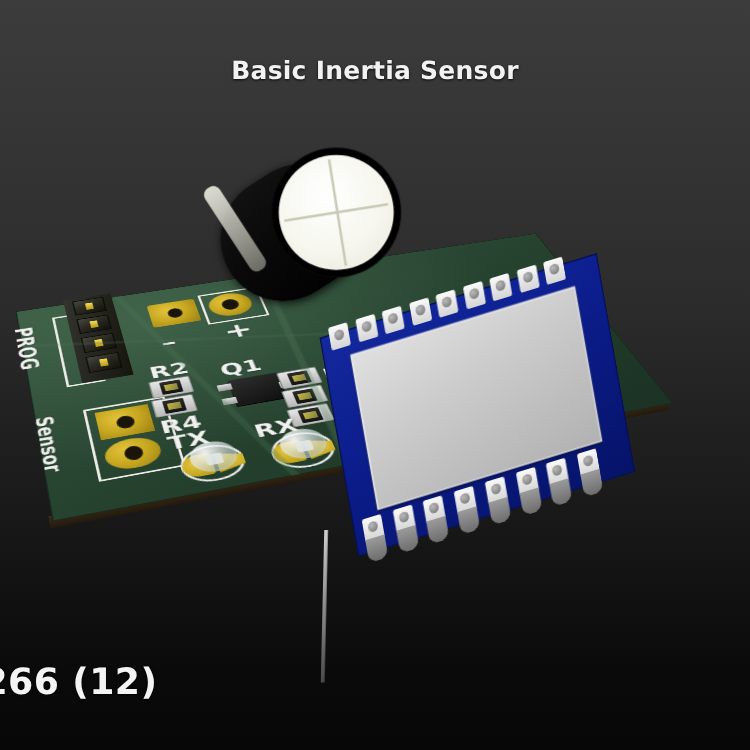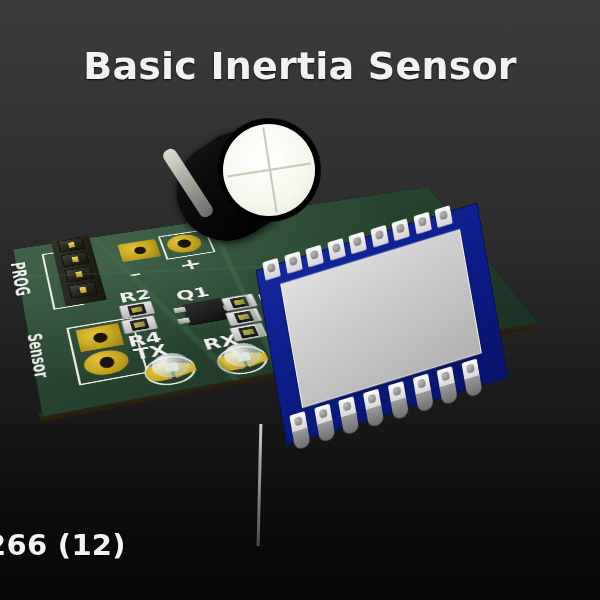--- a/index.html
+++ b/index.html
@@ -8,21 +8,21 @@
     font-family:"Liberation Sans", sans-serif;
     background:#000;
   }
   #stage{
     position:relative;width:600px;height:600px;overflow:hidden;
     background:linear-gradient(180deg,#3c3c3c 0%,#353535 18%,#2c2c2c 40%,#1d1d1d 62%,#121212 78%,#0a0a0a 90%,#070707 100%);
   }
   
   #title{
     position:absolute;left:0;top:44px;width:600px;text-align:center;
-    color:#f2f2f2;font-size:38px;font-weight:bold;letter-spacing:.2px;
+    color:#f2f2f2;font-size:20px;font-weight:bold;letter-spacing:.2px;
     text-shadow:0 1px 2px rgba(0,0,0,.85);
     font-family:"DejaVu Sans","Liberation Sans",sans-serif;
   }
   #cornerlabel{
     position:absolute;left:-14px;top:528px;
     color:#f4f4f4;font-size:29px;font-weight:bold;letter-spacing:.3px;
     text-shadow:0 1px 2px rgba(0,0,0,.9);
     font-family:"DejaVu Sans","Liberation Sans",sans-serif;
     white-space:nowrap;
   }

